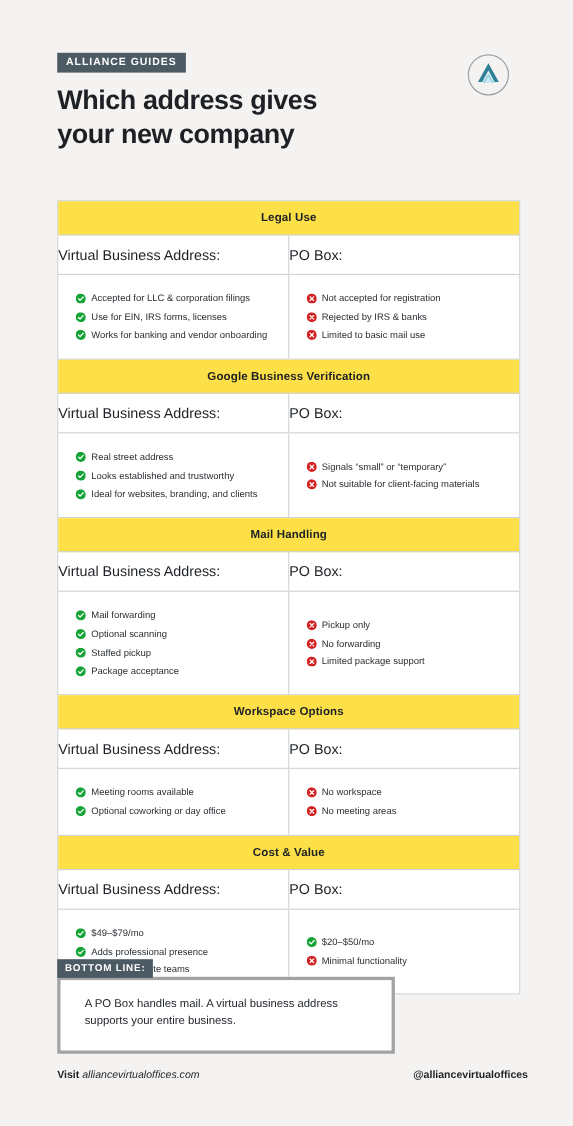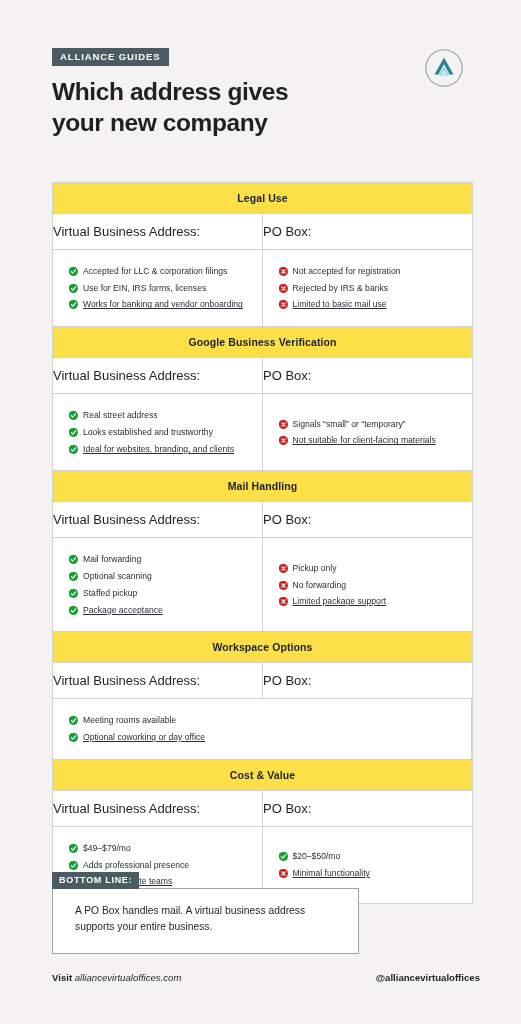--- a/index.html
+++ b/index.html
@@ -115,21 +115,21 @@
   }
 
   .item {
     display: flex;
     align-items: flex-start;
     font-size: 8.6px;
     color: #2a2f34;
     line-height: 1.25;
     margin-bottom: 6px;
   }
-  .item:last-child { margin-bottom: 0; text-decoration: underline; }
+  .item:last-child { margin-bottom: 0; }
 
   .mark {
     flex: 0 0 auto;
     width: 8px;
     height: 8px;
     border-radius: 50%;
     margin-right: 6px;
     margin-top: 1px;
     position: relative;
   }
@@ -152,21 +152,21 @@
     color: #ffffff;
     font-size: 9px;
     font-weight: bold;
     letter-spacing: 0.7px;
     padding: 4px 7px;
     line-height: 1;
     z-index: 2;
   }
   .bl-box {
     margin-top: 16px;
-    border: 1px solid #a3a3a3;
+    border: 3px solid #a3a3a3;
     background: #ffffff;
     padding: 14px 18px 18px 22px;
     box-sizing: border-box;
     min-height: 55px;
   }
   .bl-text {
     font-size: 10.3px;
     line-height: 1.55;
     color: #23282d;
   }
@@ -437,20 +437,40 @@
             <div class="item">
               <span class="mark yes">
                 <svg width="9" height="9" viewBox="0 0 10 10">
                   <circle cx="5" cy="5" r="5" fill="#14a334"></circle>
                   <path d="M2.6 5.1 L4.2 6.7 L7.4 3.3" fill="none" stroke="#ffffff" stroke-width="1.3" stroke-linecap="round" stroke-linejoin="round"></path>
                 </svg>
               </span>
               <span>Optional coworking or day office</span>
             </div>
           </div>
+          <div class="cell right">
+            <div class="item">
+              <span class="mark no">
+                <svg width="9" height="9" viewBox="0 0 10 10">
+                  <circle cx="5" cy="5" r="5" fill="#d32222"></circle>
+                  <path d="M3.2 3.2 L6.8 6.8 M6.8 3.2 L3.2 6.8" fill="none" stroke="#ffffff" stroke-width="1.3" stroke-linecap="round"></path>
+                </svg>
+              </span>
+              <span>No workspace</span>
+            </div>
+            <div class="item">
+              <span class="mark no">
+                <svg width="9" height="9" viewBox="0 0 10 10">
+                  <circle cx="5" cy="5" r="5" fill="#d32222"></circle>
+                  <path d="M3.2 3.2 L6.8 6.8 M6.8 3.2 L3.2 6.8" fill="none" stroke="#ffffff" stroke-width="1.3" stroke-linecap="round"></path>
+                </svg>
+              </span>
+              <span>No meeting areas</span>
+            </div>
+          </div>
         </div>
       </div>
       <div class="section">
         <div class="band">Cost &amp; Value</div>
         <div class="colheads">
           <div>Virtual Business Address:</div>
           <div>PO Box:</div>
         </div>
         <div class="body">
           <div class="cell left">

